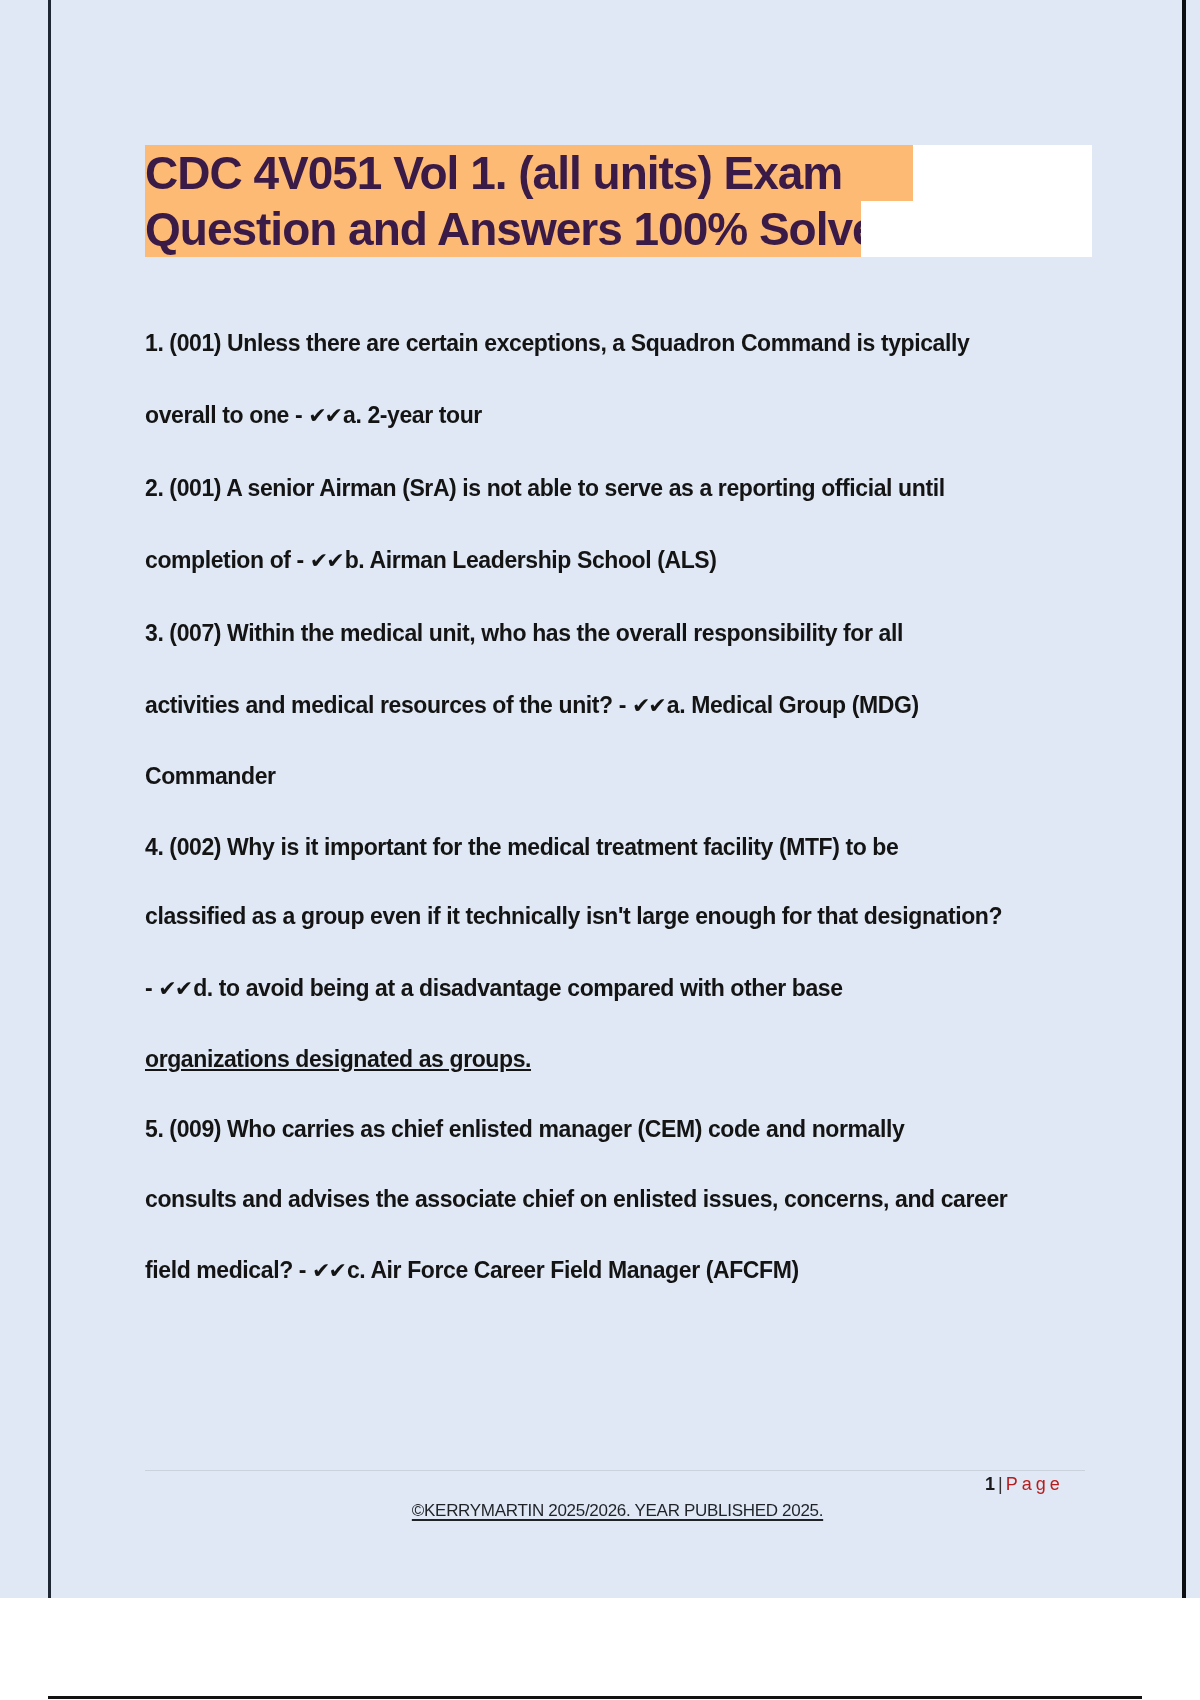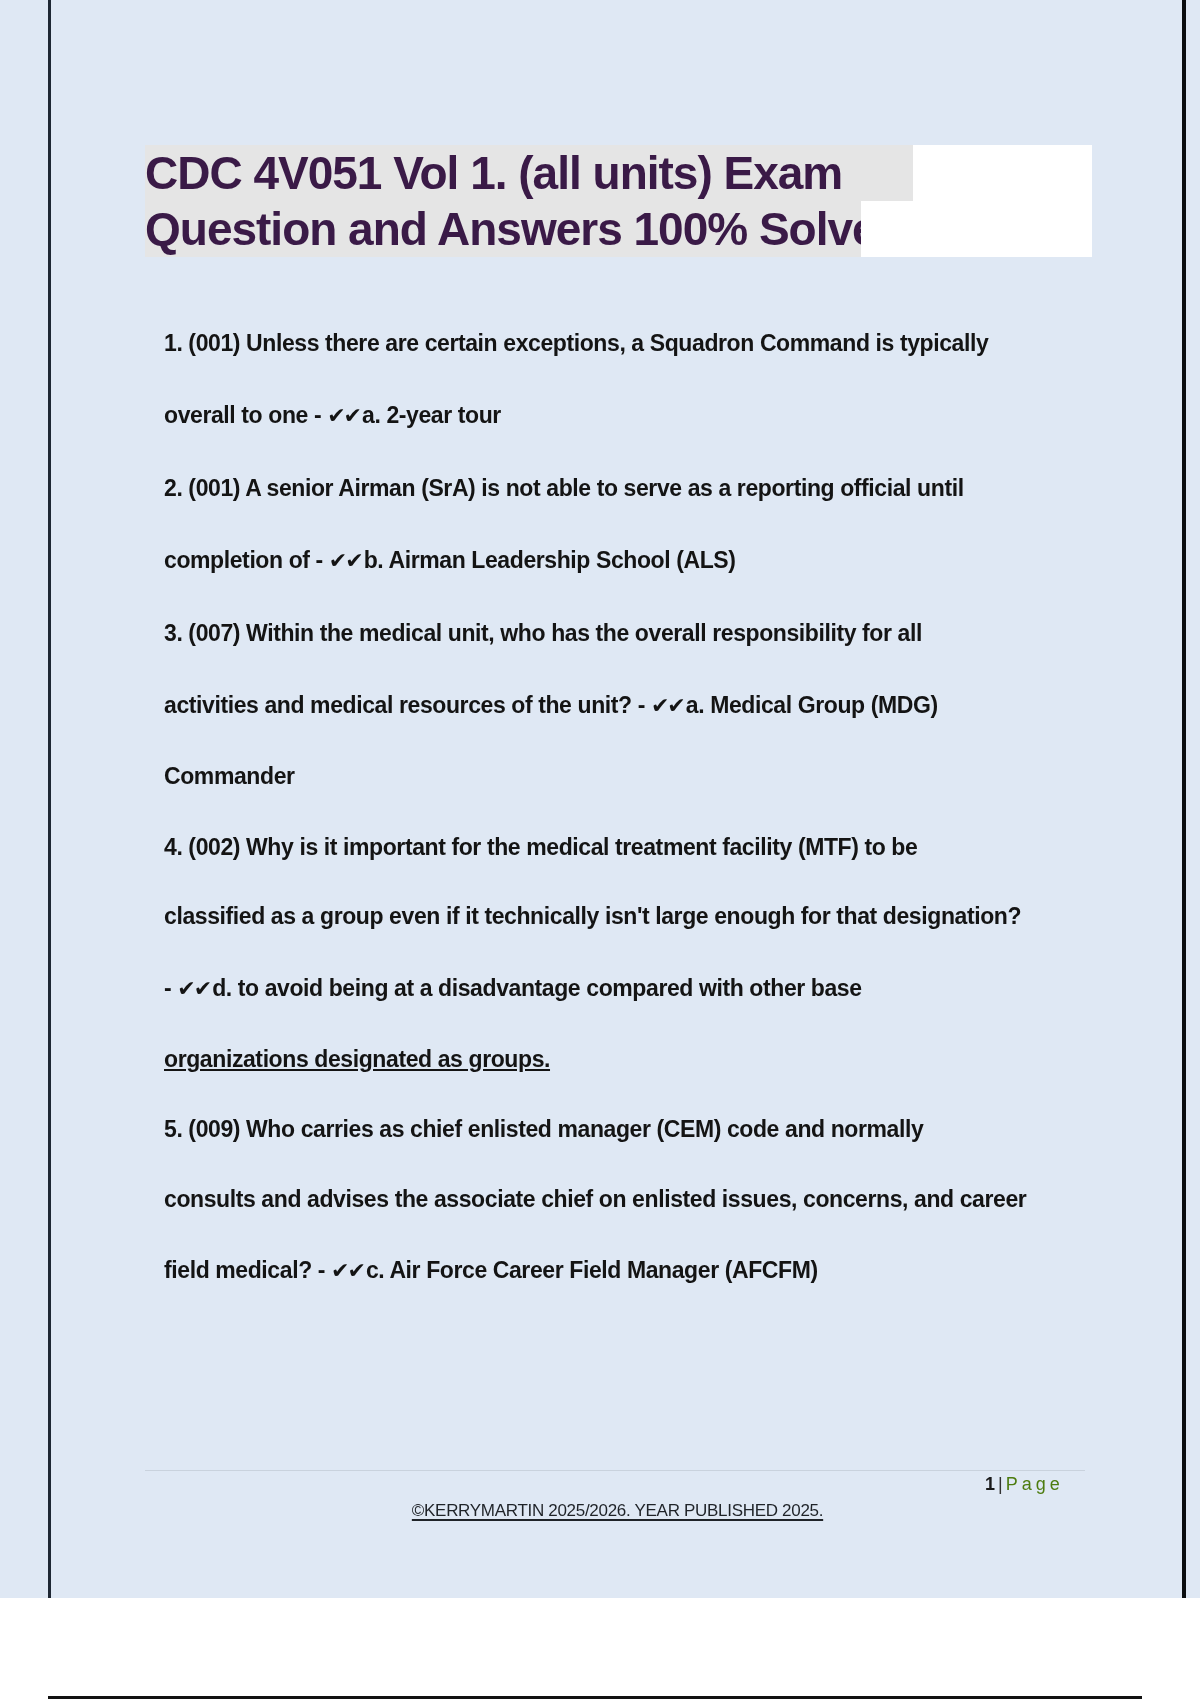--- a/index.html
+++ b/index.html
@@ -43,21 +43,21 @@
       left: 145px;
       top: 145px;
       width: 947px;
       height: 112px;
       background: #ffffff;
     }
     .title-line {
       position: absolute;
       left: 145px;
       height: 56px;
-      background: #e5e5e5;
+      background: #fdba74;
       color: #3a1a47;
       font-family: "Liberation Sans", sans-serif;
       font-weight: bold;
       font-size: 46px;
       line-height: 56px;
       white-space: nowrap;
       letter-spacing: -1px;
       overflow: hidden;
     }
     .title-line.l1 { top: 145px; width: 768px; }
@@ -67,21 +67,20 @@
       position: absolute;
       left: 145px;
       width: 960px;
       color: #141414;
       font-family: "Liberation Sans", sans-serif;
       font-weight: bold;
       font-size: 23px;
       white-space: nowrap;
       letter-spacing: -0.4px;
       line-height: 30px;
-      margin-left: 19px;
     }
     .check {
       font-family: "DejaVu Sans", sans-serif;
       font-weight: bold;
       font-size: 22px;
       letter-spacing: -2px;
       margin-right: 2px;
     }
 
     .footer-rule {
@@ -96,21 +95,21 @@
       position: absolute;
       left: 985px;
       top: 1474px;
       font-family: "Liberation Sans", sans-serif;
       font-size: 18px;
       color: #1a1a1a;
       white-space: nowrap;
     }
     .page-num .num { font-weight: bold; }
     .page-num .sep { margin: 0 3px; color: #333; }
-    .page-num .word { color: #4d7c0f; letter-spacing: 4px; margin-top: 20px; }
+    .page-num .word { color: #b91c1c; letter-spacing: 4px; margin-top: 20px; }
 
     .copyright {
       position: absolute;
       left: 0;
       width: 1235px;
       top: 1501px;
       text-align: center;
       font-family: "Liberation Sans", sans-serif;
       font-size: 17px;
       color: #1f2328;

